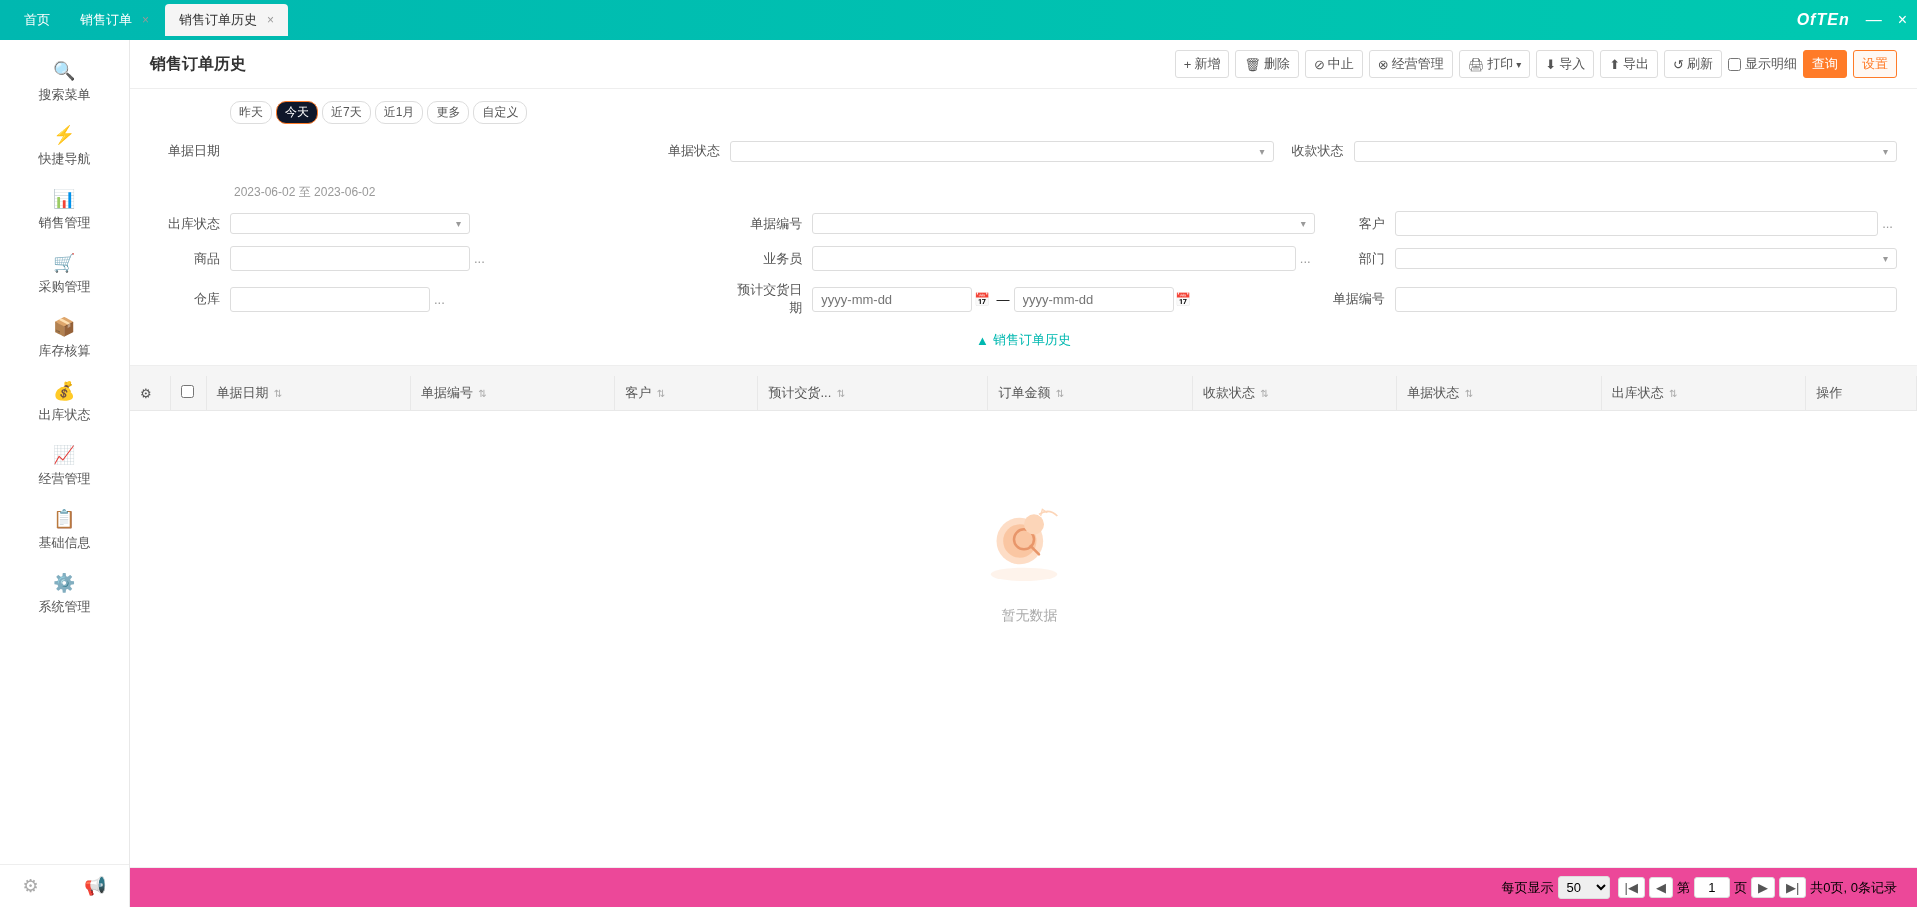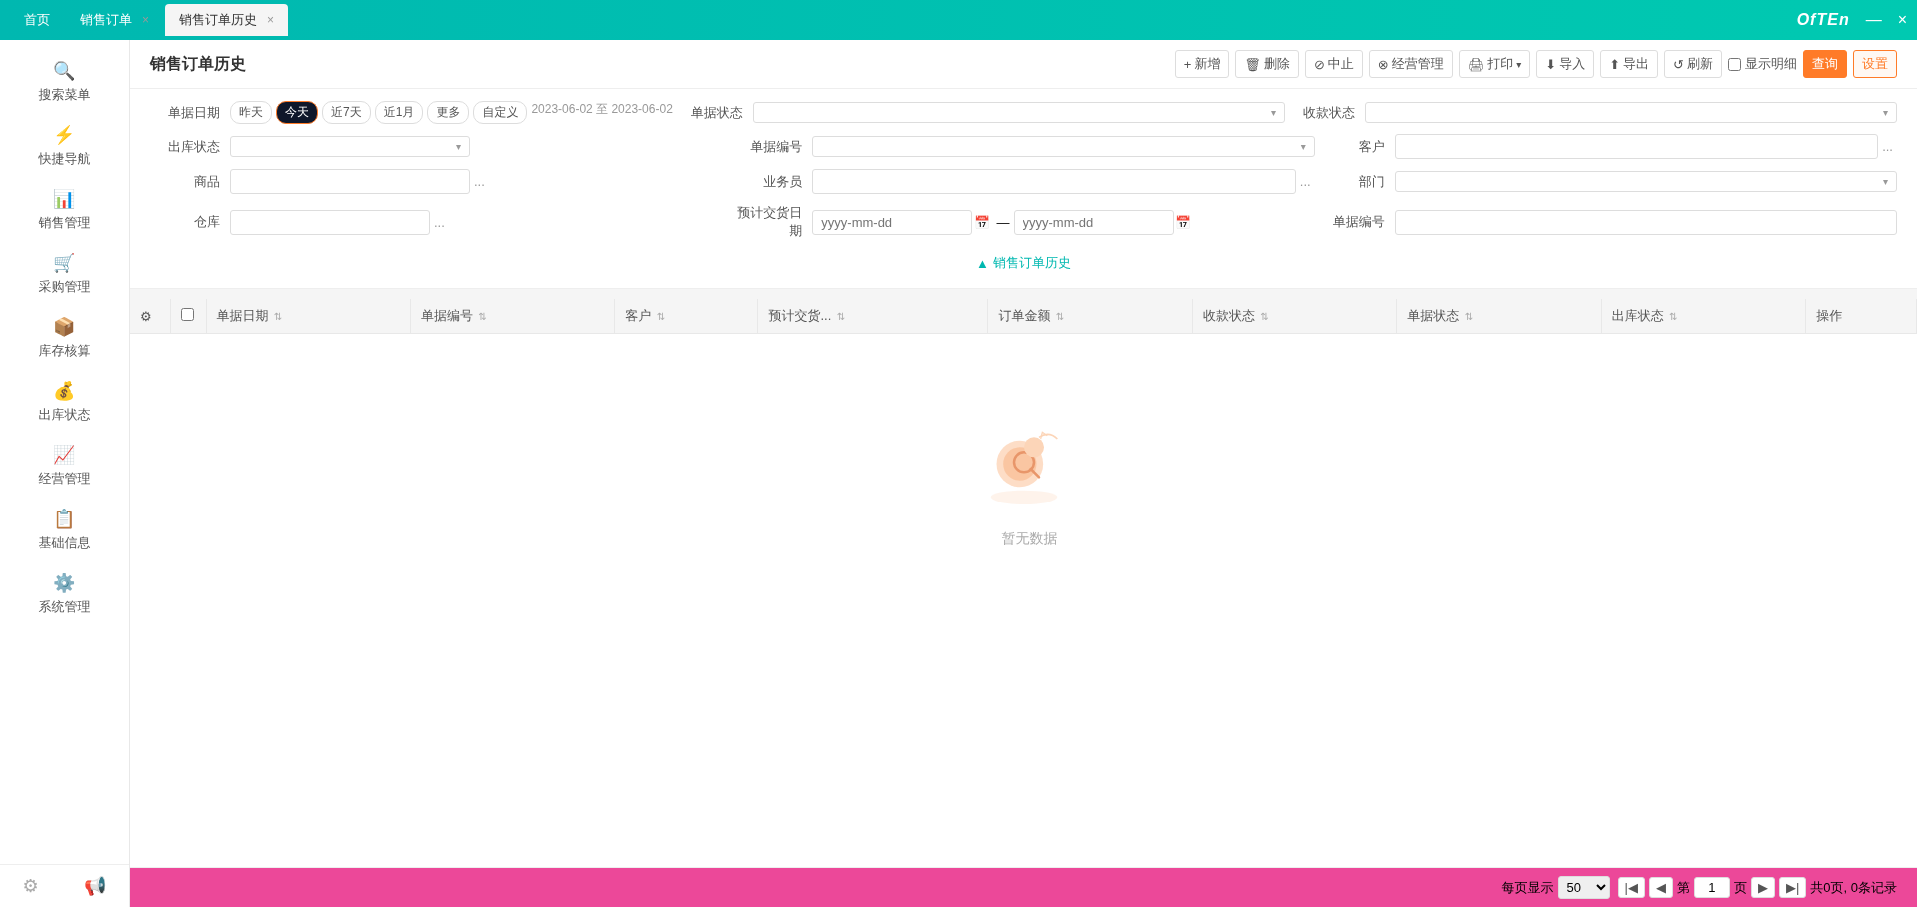--- a/index.html
+++ b/index.html
@@ -171,20 +171,21 @@
     }
     .date-btn.active {
       background: #0f172a;
       border-color: #ff7b28;
       color: #fff;
     }
     .date-range {
       font-size: 12px;
       color: #999;
       margin-left: 4px;
+      margin-top: 48px;
     }
     .select-control {
       display: flex;
       align-items: center;
       border: 1px solid #ddd;
       border-radius: 3px;
       padding: 4px 8px;
       min-width: 180px;
       cursor: pointer;
       background: #fff;
@@ -419,21 +420,21 @@
           <span>设置</span>
         </button>
       </div>
     </div>
 
     <div class="filter-section">
 
       <div class="filter-row">
         <div class="filter-col" style="flex:0 0 auto;min-width:500px;">
           <span class="filter-label">单据日期</span>
-          <div style="display:flex;gap:0;">
+          <div style="display:flex;flex-direction:column;gap:12px;">
             <div class="date-filter-btns">
               <button class="date-btn">昨天</button>
               <button class="date-btn active">今天</button>
               <button class="date-btn">近7天</button>
               <button class="date-btn">近1月</button>
               <button class="date-btn">更多</button>
               <button class="date-btn">自定义</button>
             </div>
             <span class="date-range">2023-06-02 至 2023-06-02</span>
           </div>

